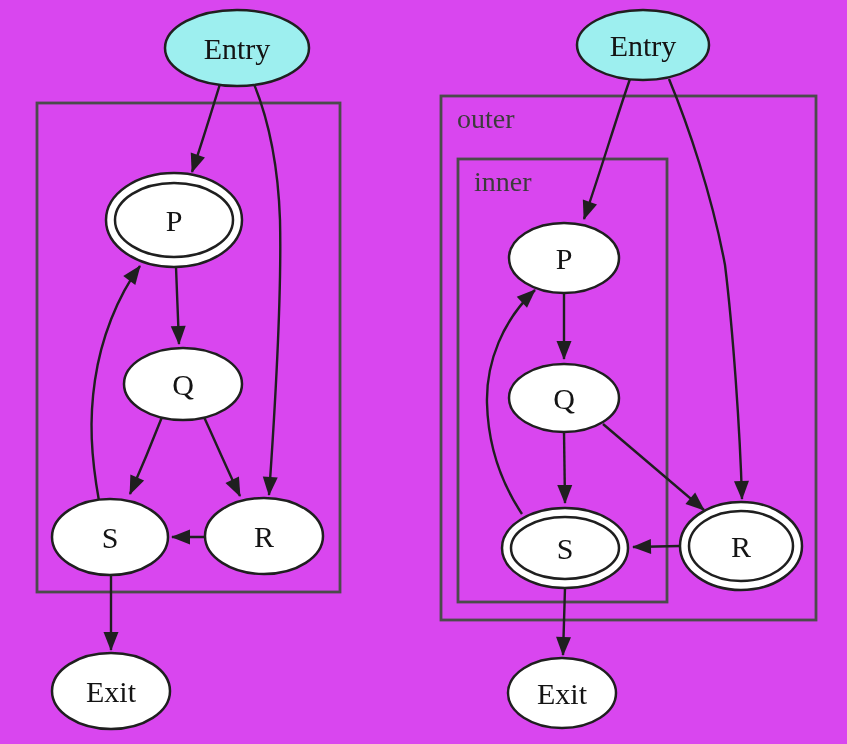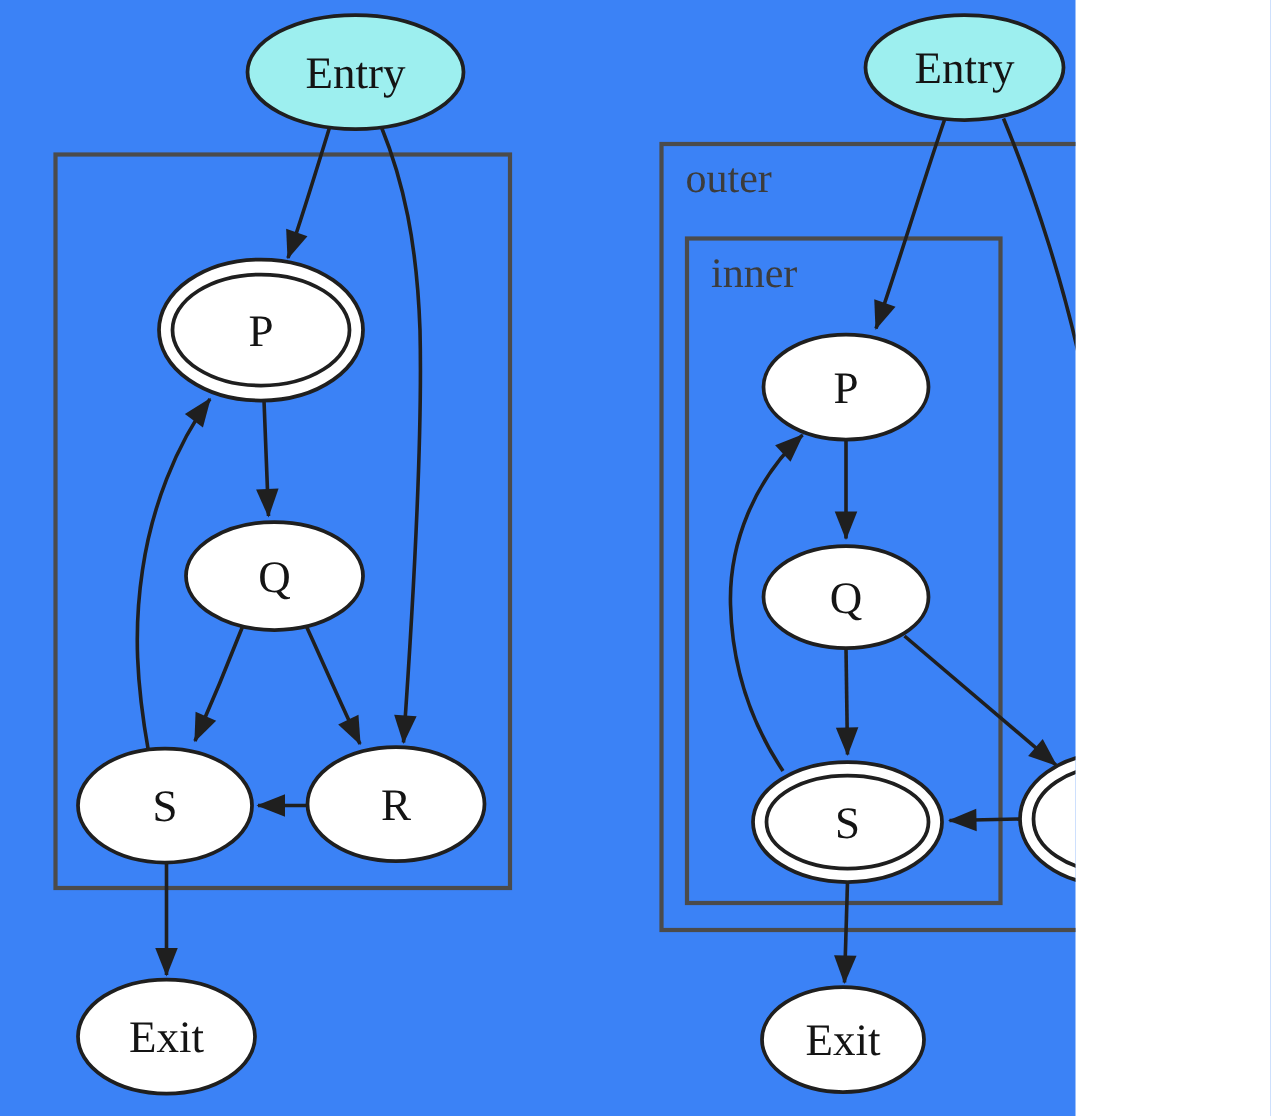--- a/index.html
+++ b/index.html
@@ -2,23 +2,23 @@
 <html><head>
 <meta charset="utf-8">
 <style>
   html, body {
     margin: 0;
     padding: 0;
     background: #ffffff;
   }
   #stage {
     position: relative;
-    width: 717px;
+    width: 847px;
     height: 744px;
-    background: #3b82f6;
+    background: #d946ef;
     overflow: hidden;
     font-family: "Liberation Serif", "DejaVu Serif", serif;
   }
   svg text {
     font-family: "Liberation Serif", "DejaVu Serif", serif;
   }
 </style>
 </head>
 <body>
 

